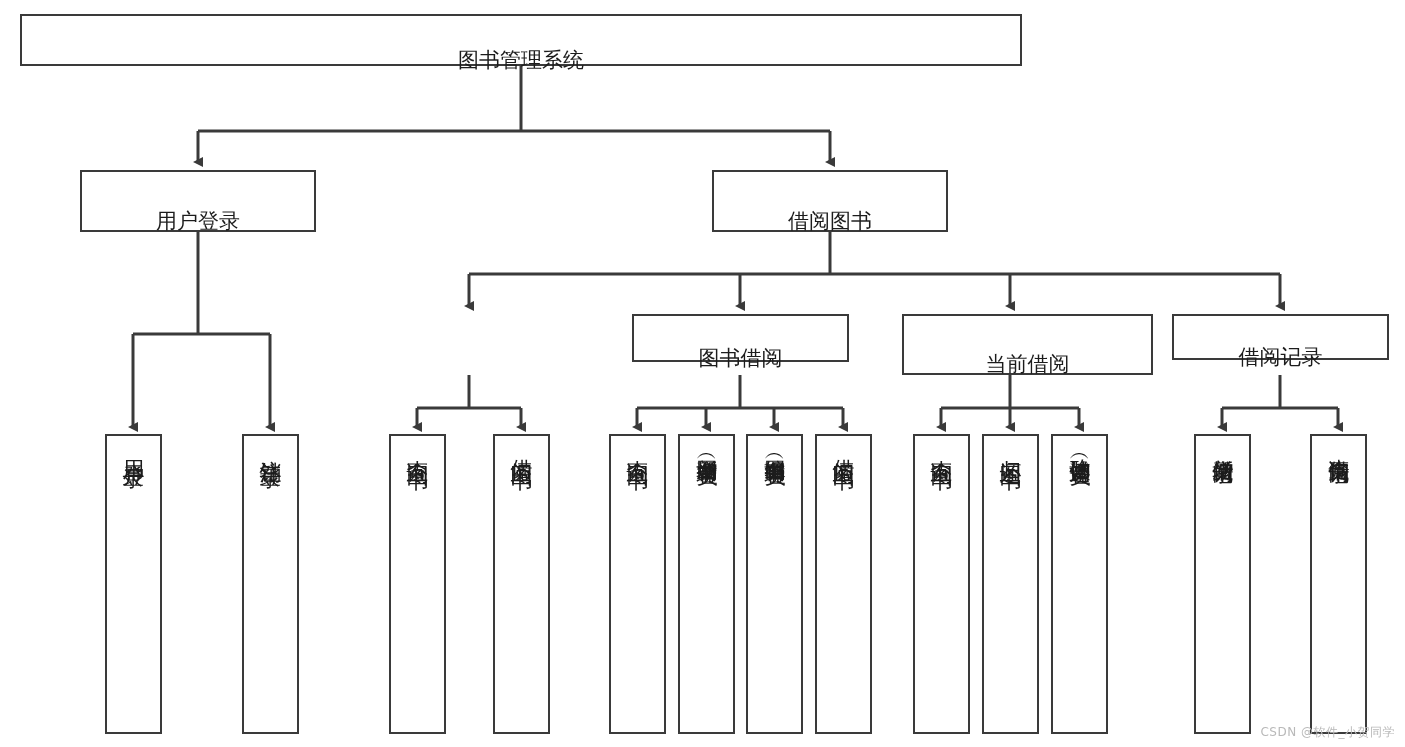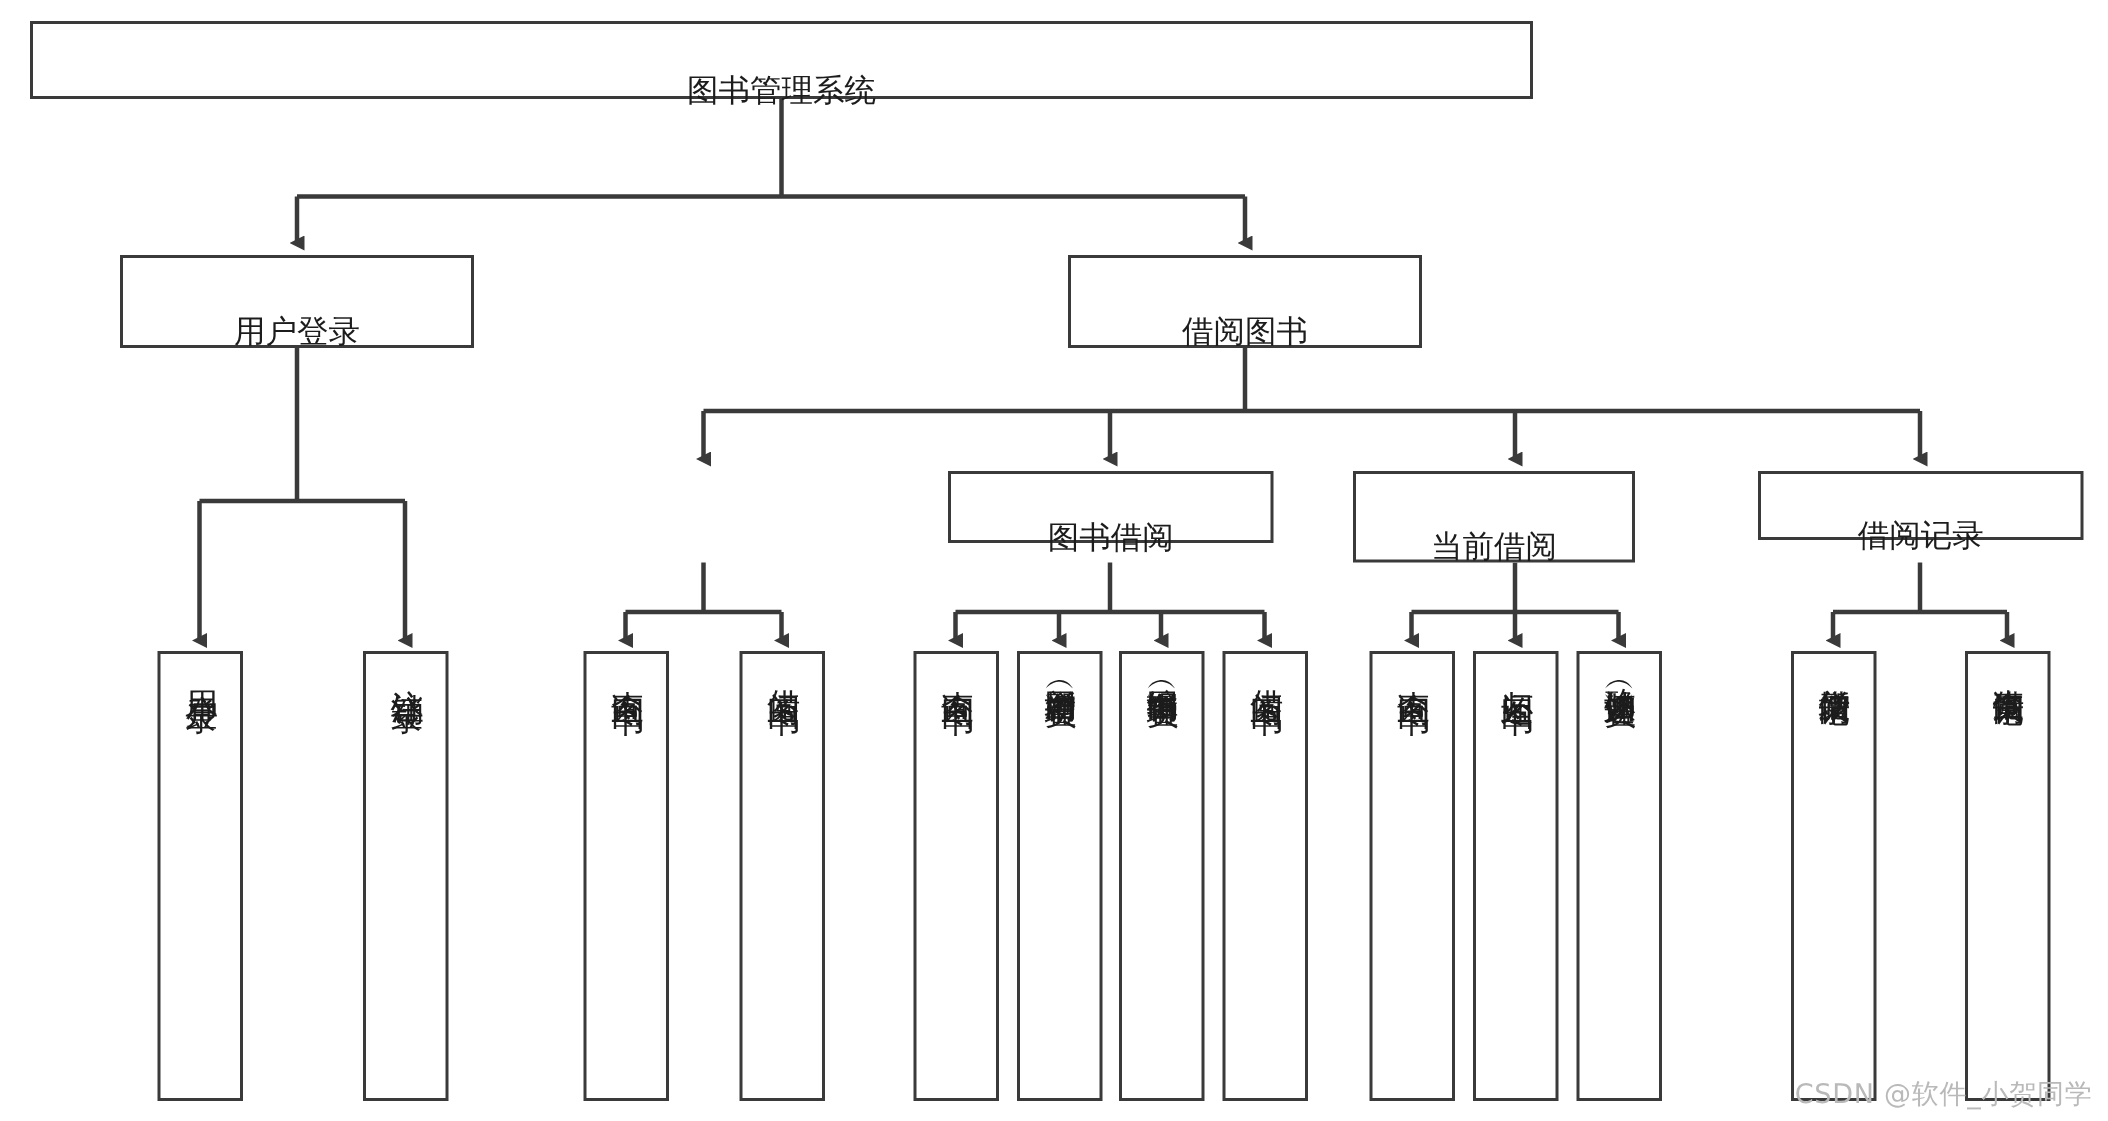--- a/index.html
+++ b/index.html
@@ -57,21 +57,21 @@
     margin: 0 auto;
   }
   .node.vertical.long .node-label {
     font-size: 21px;
     letter-spacing: 1px;
   }
   .watermark {
     position: absolute;
     right: 10px;
     bottom: 6px;
-    font-size: 18px;
+    font-size: 12px;
     color: #b9b9b9;
     letter-spacing: 0.5px;
     white-space: nowrap;
     pointer-events: none;
   }
 </style>
 </head>
 <body>
 
 <div id="canvas">
@@ -133,21 +133,21 @@
   <div class="node horizontal" style="left:80px; top:170px; width:236px; height:62px;">
     <span class="node-label">用户登录</span>
   </div>
   <div class="node horizontal" style="left:712px; top:170px; width:236px; height:62px;">
     <span class="node-label">借阅图书</span>
   </div>
 
   <div class="node horizontal" style="left:632px; top:314px; width:217px; height:48px;">
     <span class="node-label">图书借阅</span>
   </div>
-  <div class="node horizontal" style="left:902px; top:314px; width:188px; height:61px;">
+  <div class="node horizontal" style="left:902px; top:314px; width:251px; height:61px;">
     <span class="node-label">当前借阅</span>
   </div>
   <div class="node horizontal" style="left:1172px; top:314px; width:217px; height:46px;">
     <span class="node-label">借阅记录</span>
   </div>
 
   <div class="node vertical" style="left:105px; top:434px; width:57px; height:300px;">
     <span class="node-label">用户登录</span>
   </div>
   <div class="node vertical" style="left:242px; top:434px; width:57px; height:300px;">

